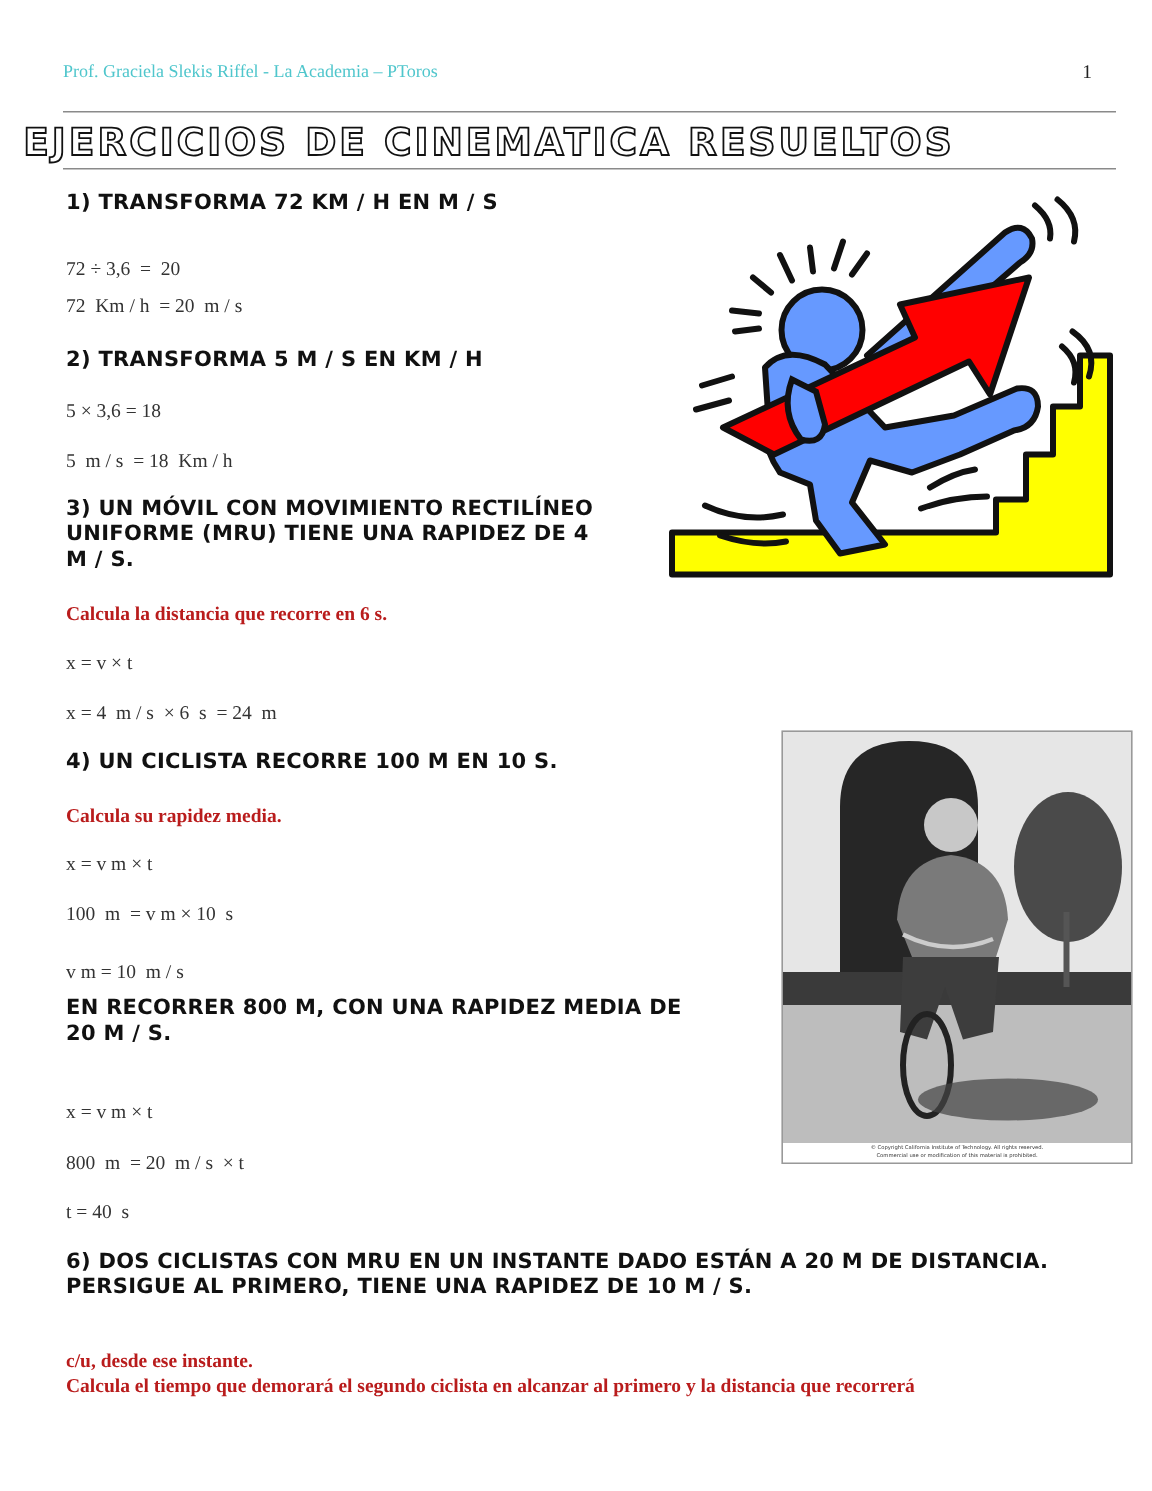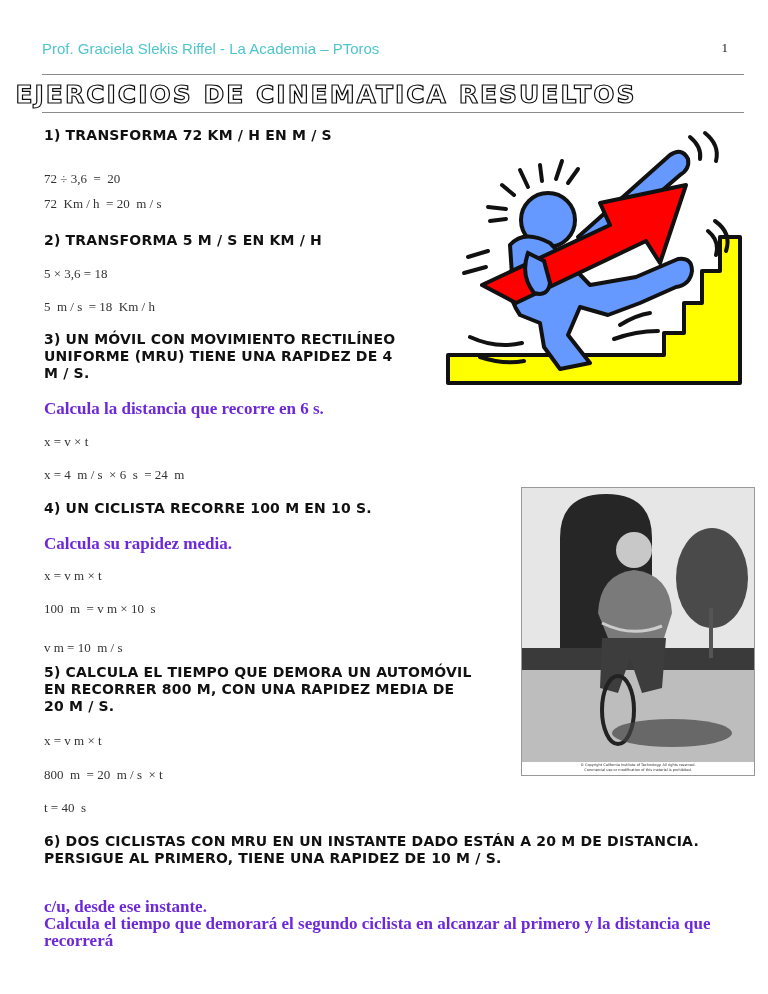--- a/index.html
+++ b/index.html
@@ -1,22 +1,22 @@
 <!DOCTYPE html>
 <html><head>
   <meta charset="utf-8">
   <style>
     html, body { margin: 0; padding: 0; }
     body {
       width: 768px; height: 994px; background: #ffffff; position: relative;
       overflow: hidden; font-family: "Liberation Serif", serif; color: #222;
     }
     .header-left {
-      position: absolute; left: 42px; top: 40px; font-size: 15px; color: #4fc6cc;
-      font-family: Liberation Sans, sans-serif;
+      position: absolute; left: 42px; top: 40px; font-size: 12px; color: #4fc6cc;
+      font-family: Liberation Serif, serif;
     }
     .header-right {
       position: absolute; right: 40px; top: 40px; font-size: 13px; color: #222;
     }
     .rule { position: absolute; left: 42px; width: 702px; height: 1px; background: #8a8a8a; }
     .title {
       position: absolute; left: 0; width: 652px; top: 80px; text-align: center;
       font-family: "DejaVu Sans", sans-serif; font-weight: bold; font-size: 25px;
       letter-spacing: 2px; color: #fff;
       -webkit-text-stroke: 1.2px #111;
@@ -25,21 +25,21 @@
     .h {
       position: absolute; left: 44px; font-family: "DejaVu Sans", sans-serif;
       font-weight: bold; font-size: 14px; line-height: 17px; color: #111;
       text-transform: uppercase; letter-spacing: 0.2px;
     }
     .p {
       position: absolute; left: 44px; font-size: 13px; color: #333;
       font-family: "Liberation Serif", serif; white-space: pre;
     }
     .pb {
-      position: absolute; left: 44px; font-size: 17px; color: #6d28d9;
+      position: absolute; left: 44px; font-size: 13px; color: #b91c1c;
       font-family: "Liberation Serif", serif; font-weight: bold; line-height: 17px;
     }
     .img1 { position: absolute; left: 440px; top: 125px; width: 305px; height: 268px; }
     .img2 {
       position: absolute; left: 521px; top: 487px; width: 232px; height: 287px;
       border: 1px solid #999; background: #d8d8d8; overflow: hidden;
     }
     .copyright {
       position: absolute; left: 0; right: 0; bottom: 0; height: 12px; background: #fff;
       font-family: "DejaVu Sans", sans-serif; font-size: 3.5px; line-height: 5px;
@@ -73,21 +73,20 @@
 <div class="p" style="top:434px">x = v × t</div>
 <div class="p" style="top:467px">x = 4  m / s  × 6  s  = 24  m</div>
 
 <div class="h" style="top:500px">4) Un ciclista recorre 100  m en 10  s.</div>
 <div class="pb" style="top:535px">Calcula su rapidez media.</div>
 <div class="p" style="top:568px">x = v m × t</div>
 <div class="p" style="top:601px">100  m  = v m × 10  s</div>
 <div class="p" style="top:640px">v m = 10  m / s</div>
 
 <div class="h" style="top:664px">
-  <div>5) Calcula el tiempo que demora un automóvil</div>
   <div>en recorrer 800  m, con una rapidez media de</div>
   <div>20  m / s.</div>
 </div>
 <div class="p" style="top:733px">x = v m × t</div>
 <div class="p" style="top:767px">800  m  = 20  m / s  × t</div>
 <div class="p" style="top:800px">t = 40  s</div>
 
 <div class="h" style="top:833px">
   <div>6) Dos ciclistas con MRU en un instante dado están a 20  m de distancia.</div>
   <div>persigue al primero, tiene una rapidez de 10  m / s.</div>

